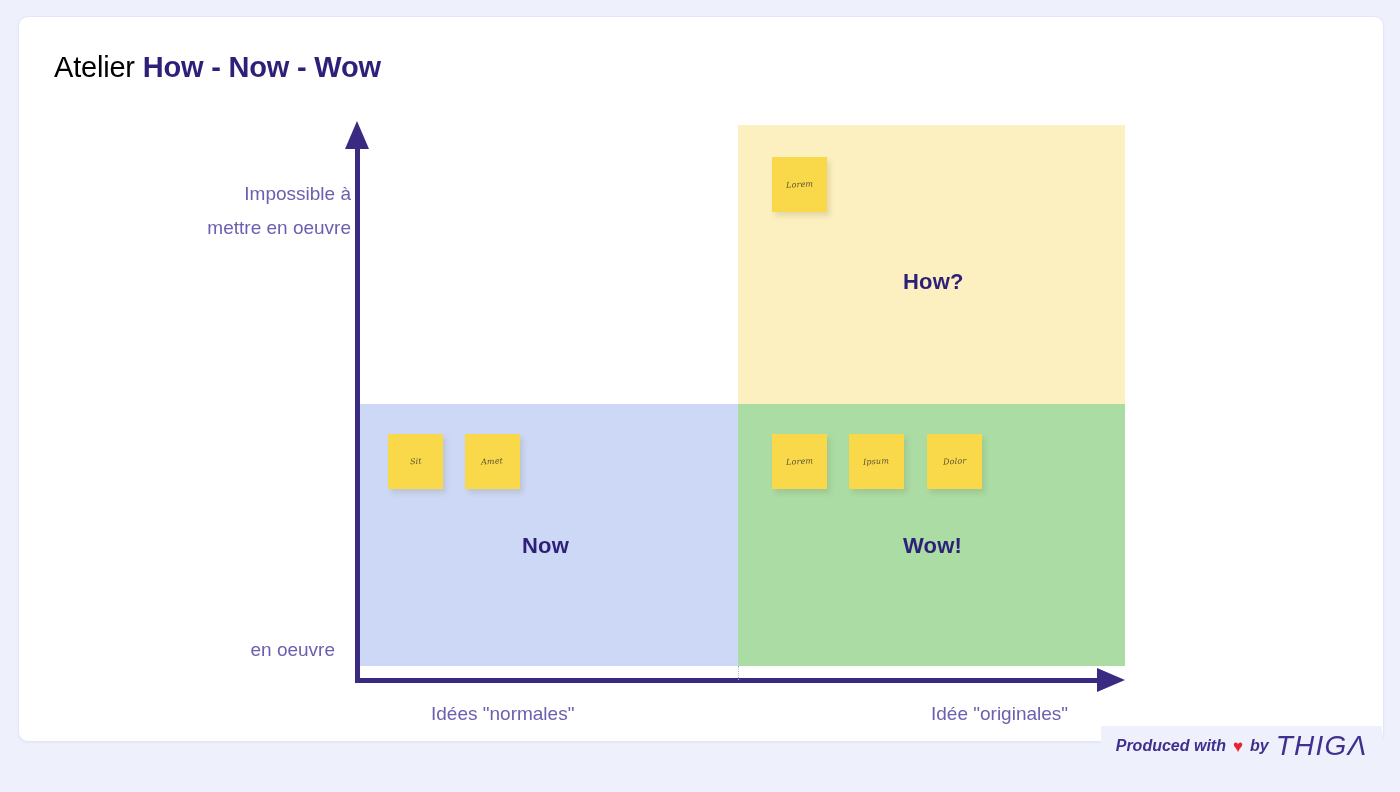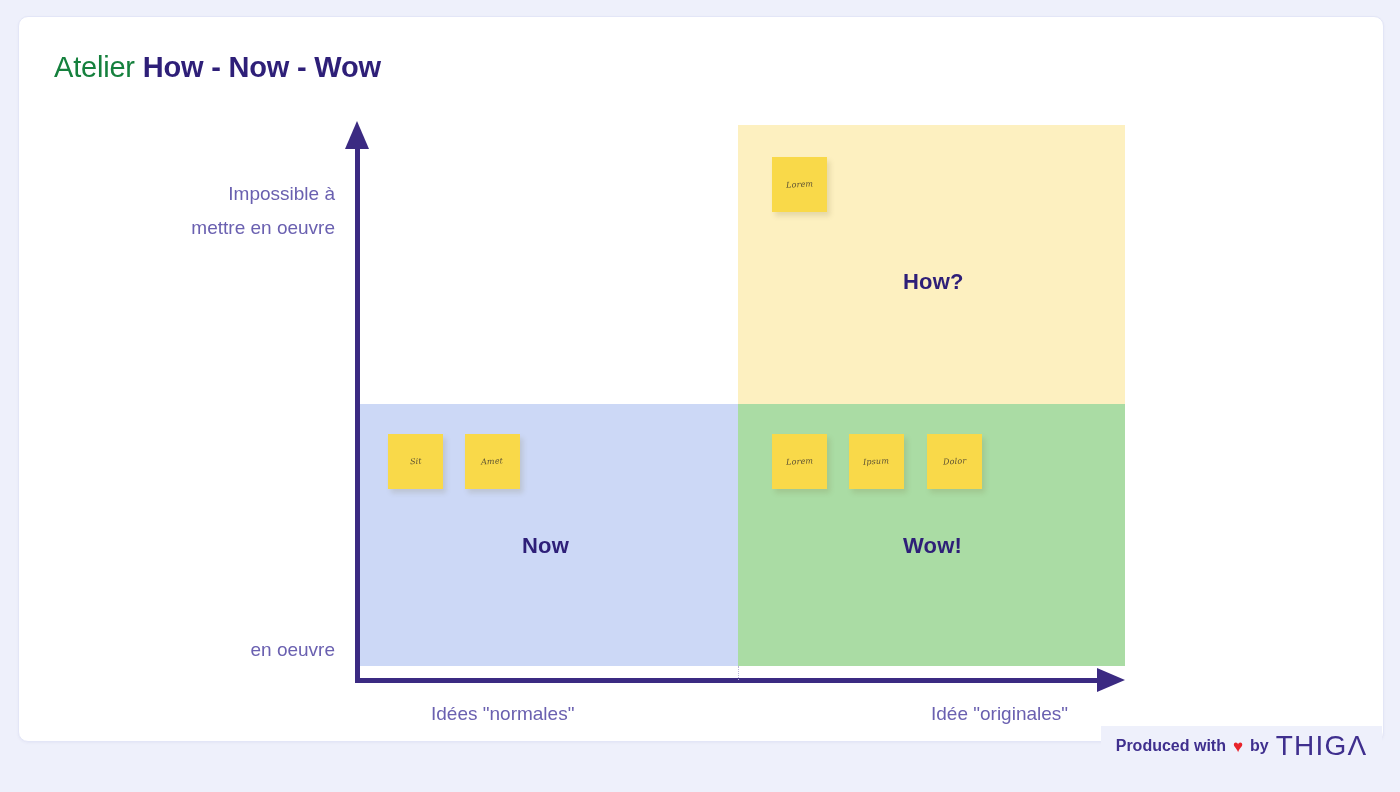--- a/index.html
+++ b/index.html
@@ -32,21 +32,21 @@
   
   .slide-title {
     position: absolute;
     left: 35px;
     top: 34px;
     font-size: 29px;
     letter-spacing: -0.2px;
     color: #3f2f8e;
     white-space: nowrap;
   }
-  .slide-title .t-light { font-weight: 400; color: #15803d; }
+  .slide-title .t-light { font-weight: 400; color: #000000; }
   .slide-title .t-bold  { font-weight: 700; color: #2e1f78; }
 
   
   .matrix {
     position: absolute;
     left: 0;
     top: 0;
     width: 1364px;
     height: 724px;
   }
@@ -129,21 +129,21 @@
 
   
   .axis-text {
     position: absolute;
     color: #6a60b0;
     font-size: 19px;
     line-height: 34px;
     white-space: nowrap;
   }
   .y-top {
-    left: 0; top: 160px;
+    left: 16px; top: 160px;
     width: 316px;
     text-align: right;
   }
   .y-bottom {
     left: 0; top: 616px;
     width: 316px;
     text-align: right;
   }
   .x-left  { left: 412px; top: 680px; }
   .x-right { left: 912px; top: 680px; }
@@ -178,20 +178,21 @@
     height: 40px;
     background: #eef0fb;
     display: flex;
     align-items: center;
     justify-content: center;
     gap: 7px;
     font-size: 16px;
     font-weight: 700;
     color: #3f2f8e;
     white-space: nowrap;
+    font-style: italic;
   }
   .footer-badge .heart { color: #e8232a; font-size: 17px; line-height: 1; }
   .footer-badge .brand {
     font-size: 28px;
     font-weight: 400;
     letter-spacing: 1.2px;
     color: #3f2f8e;
     display: inline-flex;
     align-items: baseline;
   }

